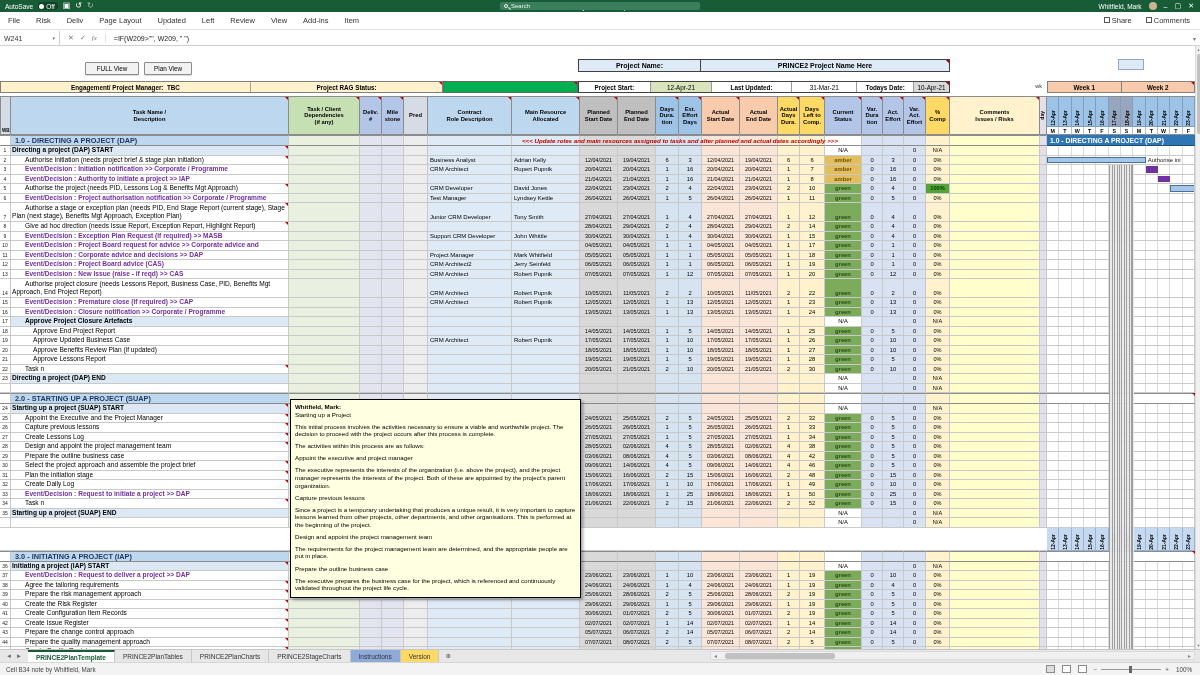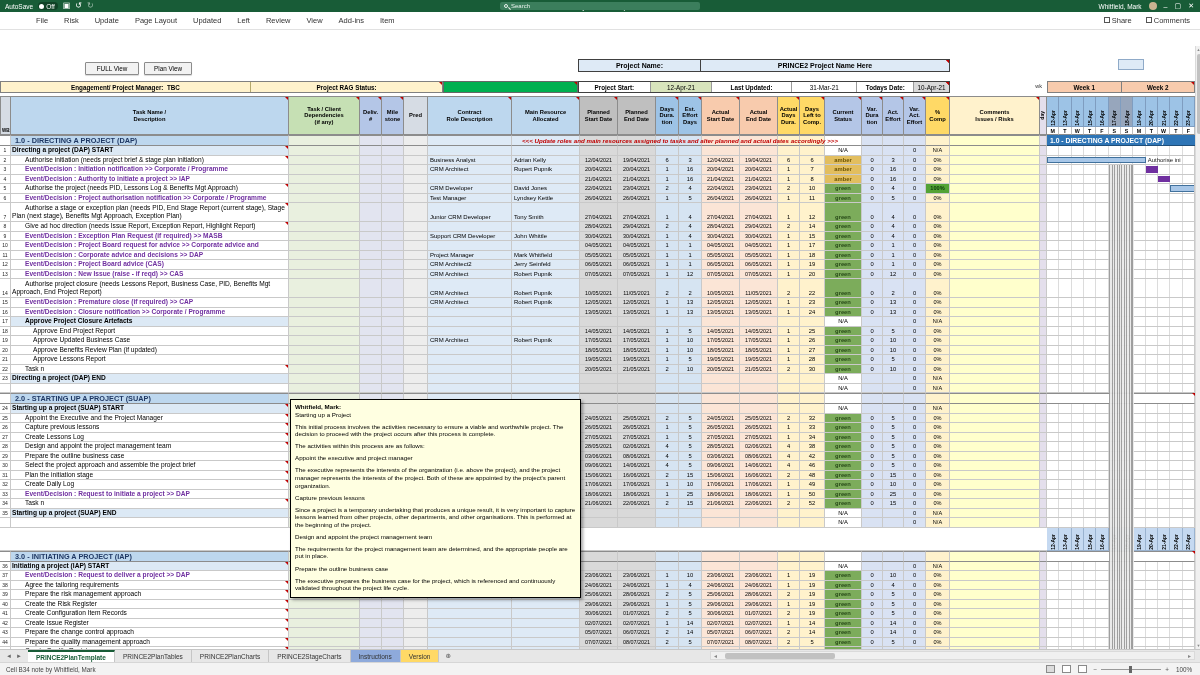--- a/index.html
+++ b/index.html
@@ -14,21 +14,21 @@
   .qat { font-size:8px; line-height:8px; }
   #tb-title { position:absolute; left:0; right:0; text-align:center; font-size:6.8px; pointer-events:none; }
   #searchbox { position:absolute; left:500px; top:2px; width:200px; height:8px; background:#3b7e5c; border-radius:2px; display:flex; align-items:center; gap:3px; padding-left:4px; font-size:6px; color:#eaf3ee; }
   .mag { width:4px; height:4px; border:1px solid #eaf3ee; border-radius:50%; position:relative; }
   .mag::after { content:""; position:absolute; left:3px; top:3px; width:3px; height:1px; background:#eaf3ee; transform:rotate(45deg); }
   .tb-right { position:absolute; right:0; top:0; height:12px; display:flex; align-items:center; gap:7px; padding-right:6px; }
   .avatar { width:8px; height:8px; border-radius:50%; background:#c9b391; }
   .winbtn { font-size:7px; }
 
   
-  #menubar { position:absolute; left:0; top:12px; width:1200px; height:18px; background:#fff; border-bottom:1px solid #e1e1e1; display:flex; align-items:center; font-size:7.5px; color:#333;padding-left:28px; }
+  #menubar { position:absolute; left:0; top:12px; width:1200px; height:18px; background:#fff; border-bottom:1px solid #e1e1e1; display:flex; align-items:center; font-size:7.5px; color:#333; }
   #menu-items { display:flex; gap:16px; padding-left:8px; }
   .menu-item { cursor:default; }
   #menu-right { position:absolute; right:10px; display:flex; gap:14px; align-items:center; color:#333; }
   .mr-icon { display:inline-block; width:6px; height:6px; border:1px solid #555; margin-right:2px; }
 
   
   #formulabar { position:absolute; left:0; top:31px; width:1200px; height:15px; background:#fff; border-bottom:1px solid #d0d0d0; display:flex; align-items:center; font-size:7px; color:#333; }
   #namebox { width:60px; height:15px; border-right:1px solid #d0d0d0; display:flex; align-items:center; justify-content:space-between; padding:0 4px; }
   .fx-btns { display:flex; gap:6px; padding:0 8px; border-right:1px solid #e2e2e2; color:#777; }
   #formula-text { padding-left:8px; color:#222; }
@@ -190,35 +190,48 @@
       <span class="winbtn">–</span>
       <span class="winbtn">▢</span>
       <span class="winbtn">✕</span>
     </div>
   </div>
 
   <div id="menubar">
     <div id="menu-items">
         <div class="menu-item">File</div>
         <div class="menu-item">Risk</div>
-        <div class="menu-item">Update</div>
+        <div class="menu-item">Deliv</div>
         <div class="menu-item">Page Layout</div>
         <div class="menu-item">Updated</div>
         <div class="menu-item">Left</div>
         <div class="menu-item">Review</div>
         <div class="menu-item">View</div>
         <div class="menu-item">Add-ins</div>
         <div class="menu-item">Item</div>
       </div>
     <div id="menu-right">
       <span><span class="mr-icon"></span><span>Share</span></span>
       <span><span class="mr-icon"></span><span>Comments</span></span>
     </div>
   </div>
 
+  <div id="formulabar">
+    <div id="namebox">
+        <span>W241</span>
+        <span style="font-size:5px;color:#777">▾</span>
+      </div>
+    <div class="fx-btns">
+      <span>✕</span>
+      <span>✓</span>
+      <span style="font-style:italic; font-family:'Liberation Serif',serif;">fx</span>
+    </div>
+    <div id="formula-text">=IF(W209&gt;"", W209, " ")</div>
+    <span id="fb-collapse">▾</span>
+  </div>
 
   <div id="sheet">
 
     <div class="btn" style="left:85px; top:16px; width:54px; height:13px;">FULL View</div>
     <div class="btn" style="left:144px; top:16px; width:48px; height:13px;">Plan View</div>
 
     <div id="pn-bar">
       <div id="pn-label" class="nt">Project Name:</div>
       <div id="pn-value" class="nt">PRINCE2 Project Name Here</div>
     </div>

